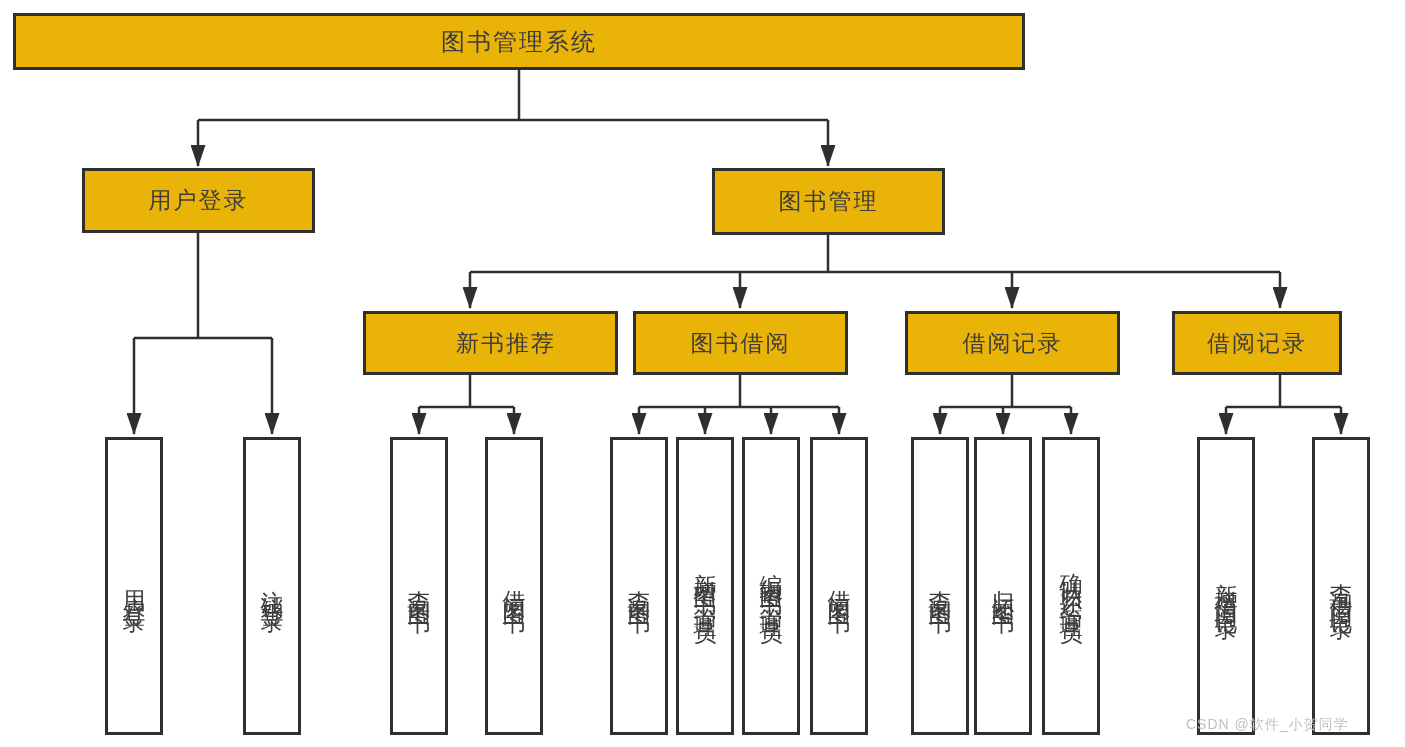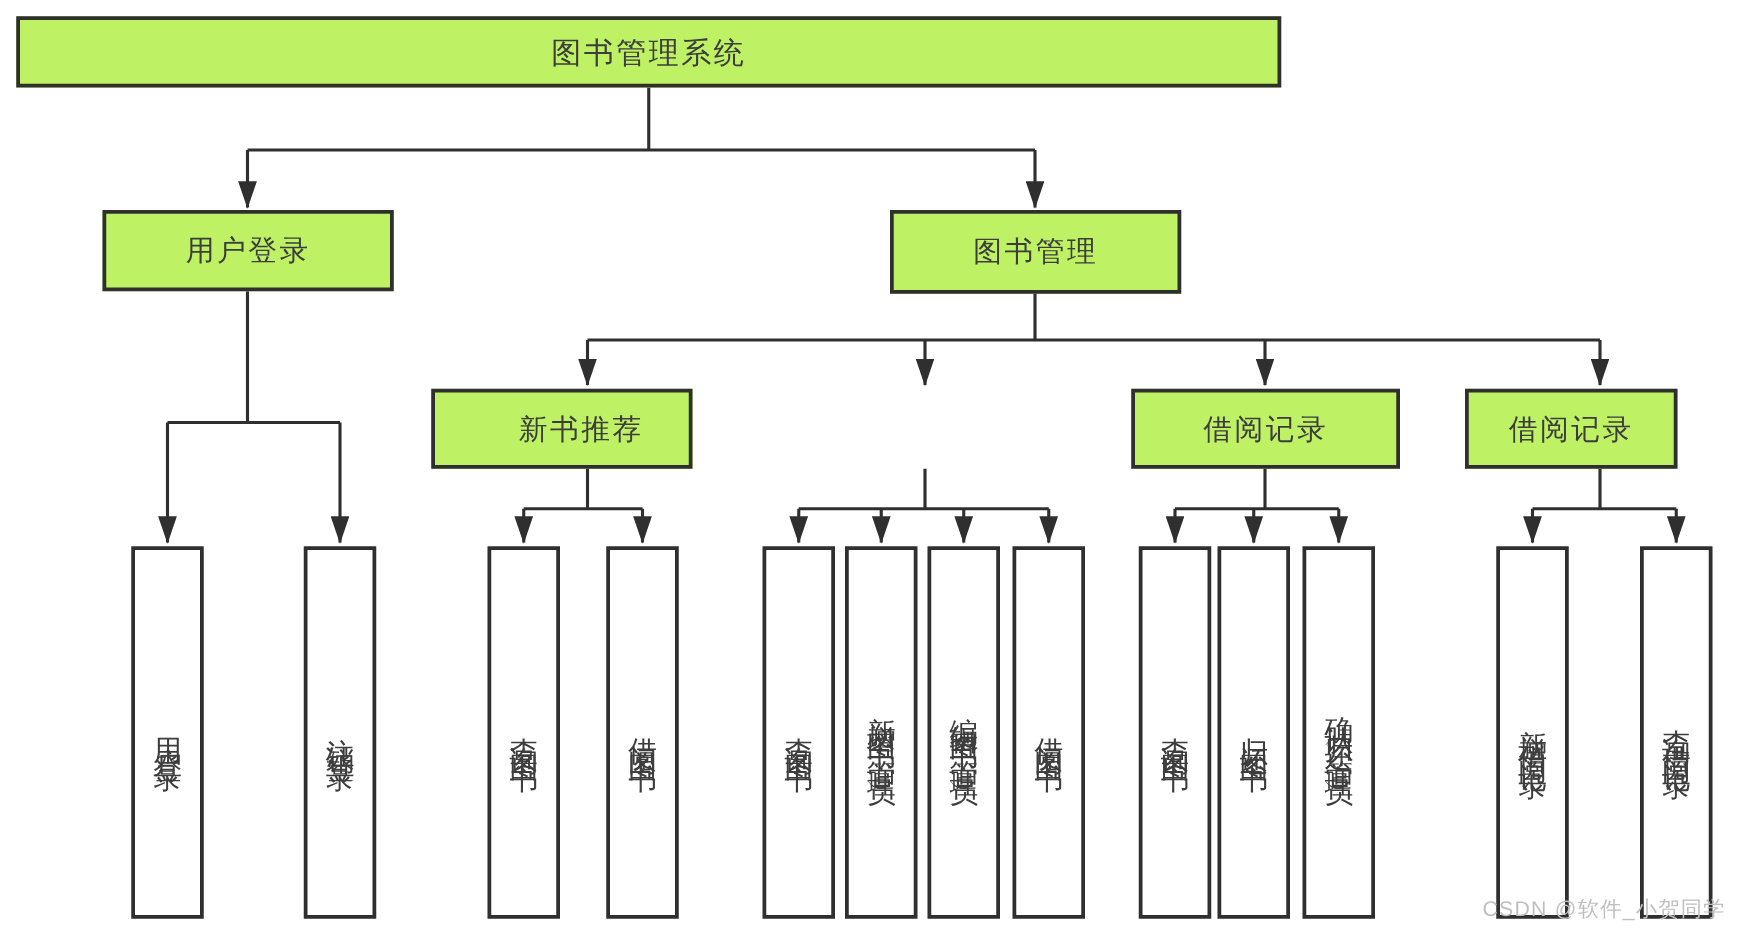--- a/index.html
+++ b/index.html
@@ -2,36 +2,36 @@
 <html><head>
 <meta charset="utf-8">
 <style>
   html,body{margin:0;padding:0;background:#ffffff;}
   .canvas{
     position:relative;width:1405px;height:747px;background:#ffffff;overflow:hidden;
     font-family:"Liberation Sans","DejaVu Sans",sans-serif;
   }
   .connectors{position:absolute;left:0;top:0;width:1405px;height:747px;pointer-events:none;}
   .hbox{
-    position:absolute;box-sizing:border-box;background:#bef264;
+    position:absolute;box-sizing:border-box;background:#eab308;
     border:3px solid #2f2f2f;display:flex;align-items:center;justify-content:center;
     font-size:23px;color:#3d3d3d;letter-spacing:2px;white-space:nowrap;z-index:2;
   }
   .rootbox{font-size:24px;}
   .vbox{
     position:absolute;box-sizing:border-box;background:#ffffff;
     border:3px solid #2f2f2f;display:flex;align-items:center;justify-content:center;z-index:2;
   }
   .vtext{
     writing-mode:vertical-rl;text-orientation:mixed;
     font-size:23px;letter-spacing:7px;color:#3d3d3d;line-height:1;
   }
   .watermark{
     position:absolute;left:1186px;top:716px;z-index:5;
-    font-size:17px;color:#bfbfbf;letter-spacing:1px;white-space:nowrap;
+    font-size:14px;color:#bfbfbf;letter-spacing:1px;white-space:nowrap;
   }
 </style>
 </head>
 <body>
 
 <div class="canvas">
 
   <svg class="connectors" width="1405" height="747" viewBox="0 0 1405 747" xmlns="http://www.w3.org/2000/svg">
     <defs>
       <marker id="arrow" viewBox="0 0 22 15" refX="21" refY="7.5" markerUnits="userSpaceOnUse" markerWidth="22" markerHeight="15" orient="auto">
@@ -80,21 +80,22 @@
       <path d="M1226,407 V434" marker-end="url(#arrow)"></path>
       <path d="M1341,407 V434" marker-end="url(#arrow)"></path>
     </g>
   </svg>
 
   <div class="hbox rootbox" style="left:13px;top:13px;width:1012px;height:57px;">图书管理系统</div>
 
   <div class="hbox" style="left:82px;top:168px;width:233px;height:65px;">用户登录</div>
   <div class="hbox" style="left:712px;top:168px;width:233px;height:67px;">图书管理</div>
 
-  <div class="hbox" style="left:345px;top:311px;width:209px;height:64px;padding-left:31px;">新书推荐</div>
+  <div class="hbox" style="left:363px;top:311px;width:255px;height:64px;padding-left:31px;">新书推荐</div>
+  <div class="hbox" style="left:633px;top:311px;width:215px;height:64px;">图书借阅</div>
   <div class="hbox" style="left:905px;top:311px;width:215px;height:64px;">借阅记录</div>
   <div class="hbox" style="left:1172px;top:311px;width:170px;height:64px;">借阅记录</div>
 
   <div class="vbox" style="left:105px;top:437px;width:58px;height:298px;">
     <span class="vtext">用户登录</span>
   </div>
   <div class="vbox" style="left:243px;top:437px;width:58px;height:298px;">
     <span class="vtext">注销登录</span>
   </div>
 

